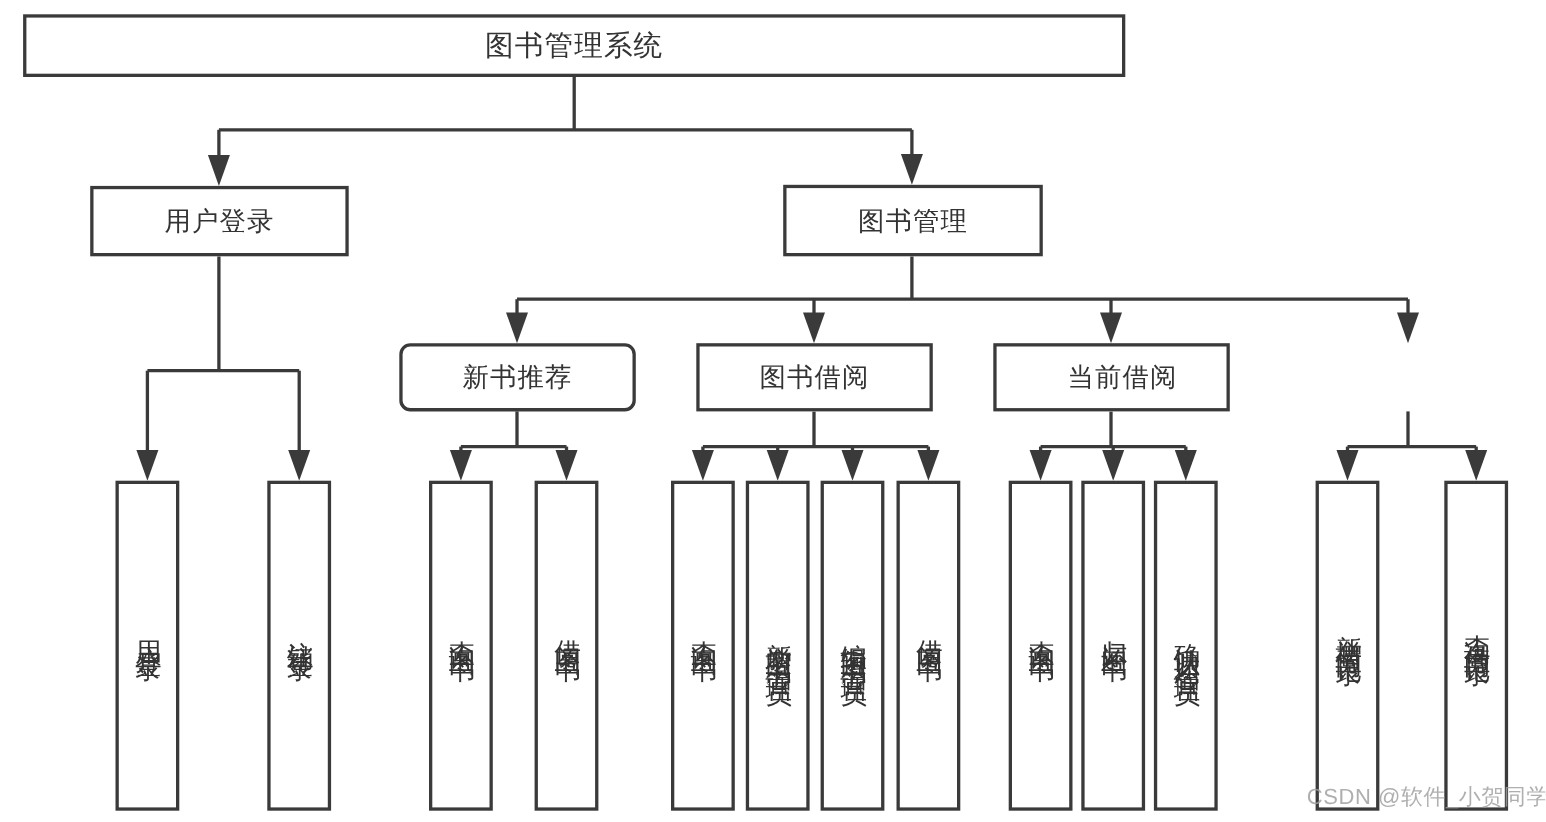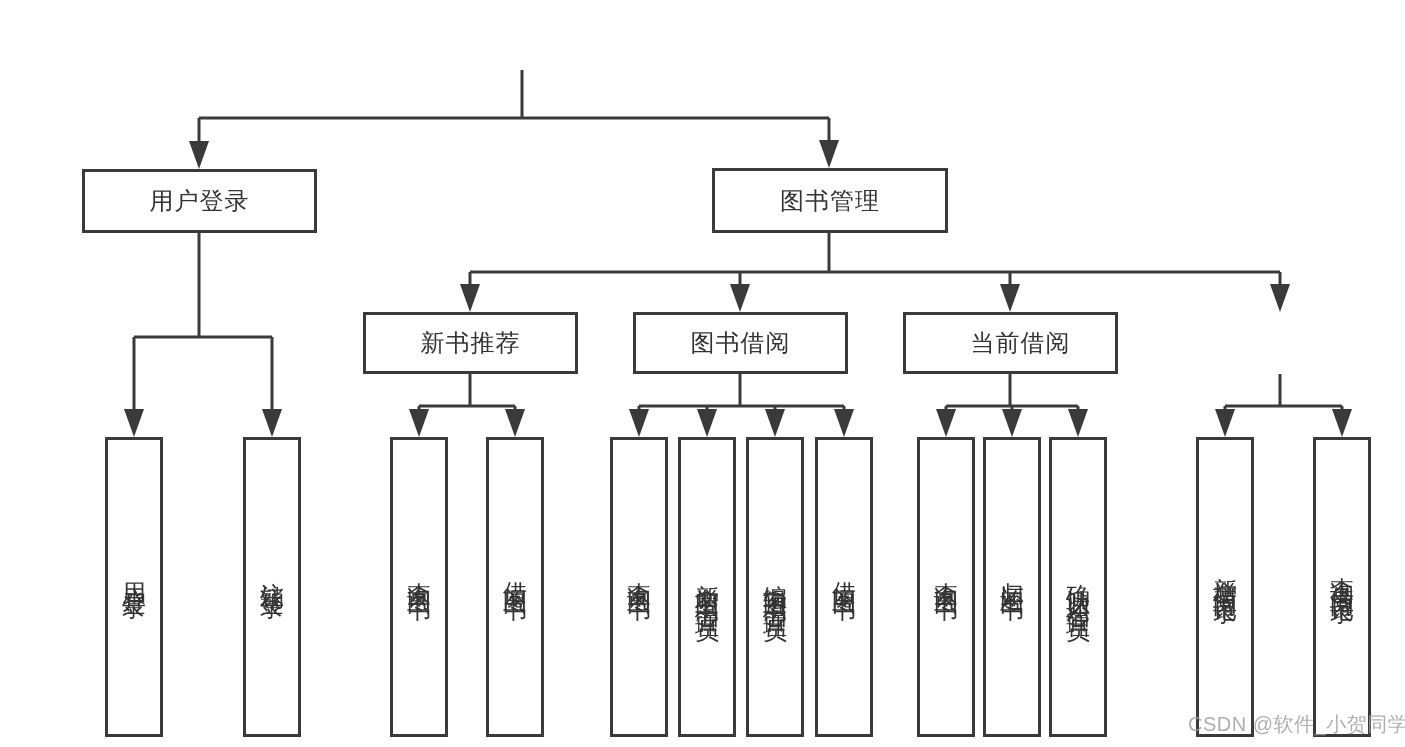--- a/index.html
+++ b/index.html
@@ -111,29 +111,32 @@
     <g>
       <path d="M1280 374 V406"></path>
       <path d="M1225 406 H1342"></path>
       <path d="M1225 406 V410"></path>
         <polygon points="1215,409 1235,409 1225,437"></polygon>
       <path d="M1342 406 V410"></path>
         <polygon points="1332,409 1352,409 1342,437"></polygon>
     </g>
   </svg>
 
+  <div class="hbox root" style="left:21px;top:13px;width:1002px;height:57px;">
+    <span>图书管理系统</span>
+  </div>
 
   <div class="hbox" style="left:82px;top:169px;width:235px;height:64px;">
     <span>用户登录</span>
   </div>
   <div class="hbox" style="left:712px;top:168px;width:236px;height:65px;">
     <span>图书管理</span>
   </div>
 
-  <div class="hbox" style="left:363px;top:312px;width:215px;height:62px;">
+  <div class="hbox" style="left:363px;top:312px;width:215px;height:62px;border-radius:10px;">
     <span>新书推荐</span>
   </div>
   <div class="hbox" style="left:633px;top:312px;width:215px;height:62px;justify-content:center;">
     <span>图书借阅</span>
   </div>
   <div class="hbox" style="left:903px;top:312px;width:215px;height:62px;padding-left:20px;">
     <span>当前借阅</span>
   </div>
 
   <div class="vbox short" style="left:105px;top:437px;width:58px;height:300px;">

